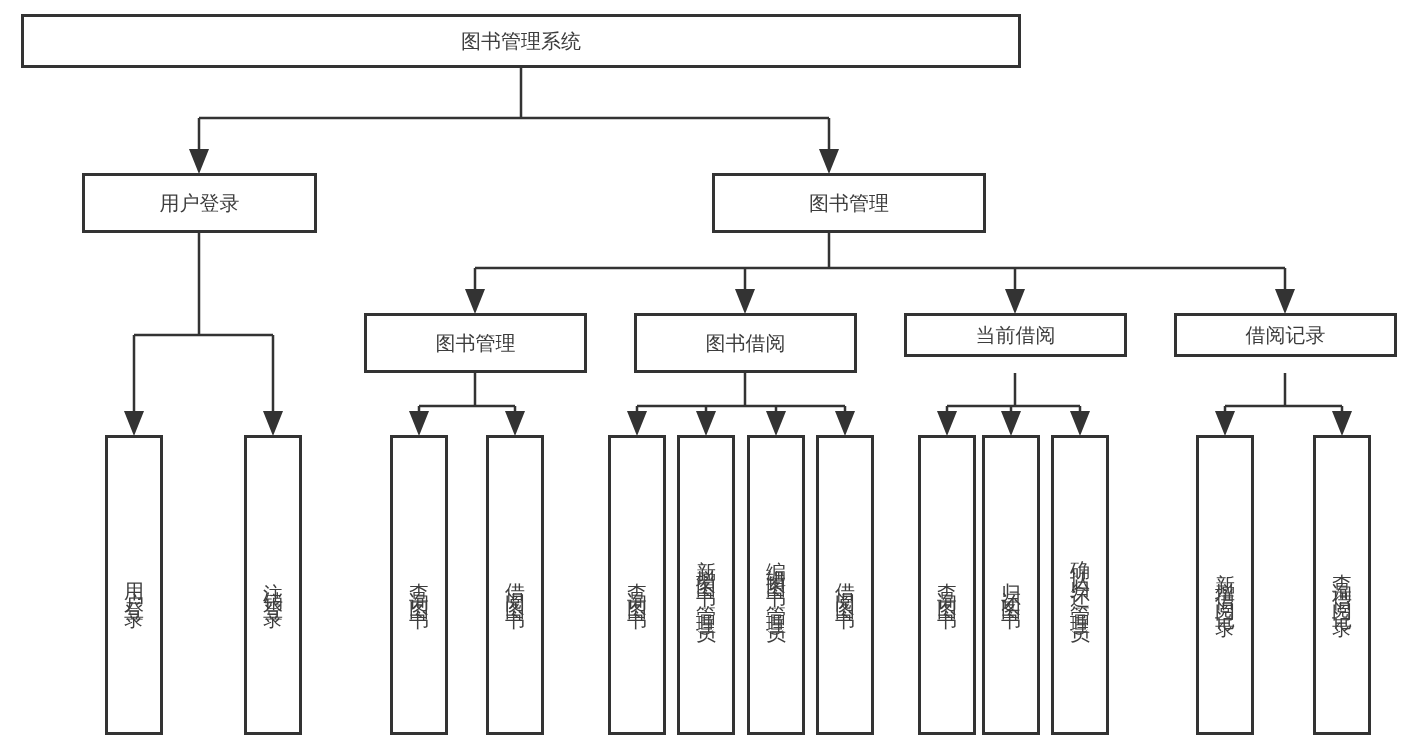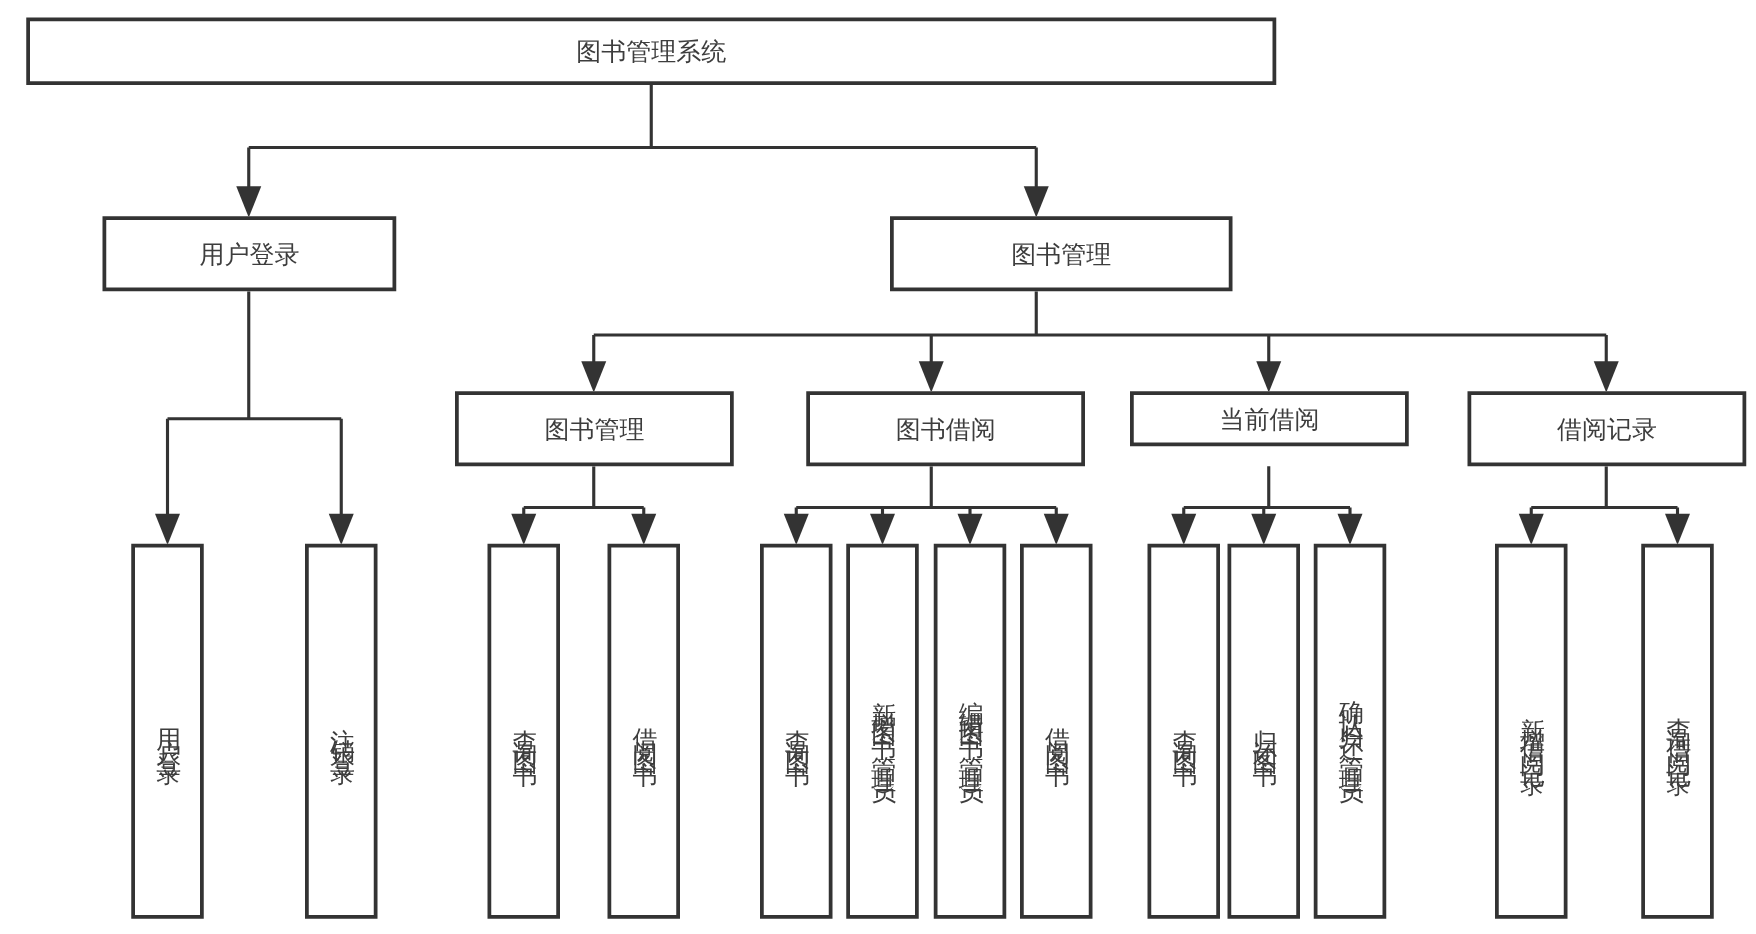--- a/index.html
+++ b/index.html
@@ -39,23 +39,23 @@
     text-orientation: mixed;
     letter-spacing: 9px;
     line-height: 1.05;
     white-space: nowrap;
   }
   
   .n-root   { left: 21px;   top: 14px;  width: 1000px; height: 54px; }
   .n-login  { left: 82px;   top: 173px; width: 235px;  height: 60px; }
   .n-mgmt   { left: 712px;  top: 173px; width: 274px;  height: 60px; }
   .n-nbr    { left: 364px;  top: 313px; width: 223px;  height: 60px; }
-  .n-bb     { left: 634px;  top: 313px; width: 223px;  height: 60px; margin-left: 11px; }
+  .n-bb     { left: 634px;  top: 313px; width: 223px;  height: 60px; }
   .n-cb     { left: 904px;  top: 313px; width: 223px;  height: 44px; }
-  .n-br     { left: 1174px; top: 313px; width: 223px;  height: 60px; }
+  .n-br     { left: 1174px; top: 313px; width: 223px;  height: 44px; }
   
   .leaf { top: 435px; width: 58px; height: 300px; }
   .l-g1a { left: 105px; }  .l-g1b { left: 244px; }
   .l-g2a { left: 390px; }  .l-g2b { left: 486px; }
   .l-g3a { left: 608px; }  .l-g3b { left: 677px; }  .l-g3c { left: 747px; }  .l-g3d { left: 816px; }
   .l-g4a { left: 918px; }  .l-g4b { left: 982px; }  .l-g4c { left: 1051px; }
   .l-g5a { left: 1196px; } .l-g5b { left: 1313px; }
   .watermark {
     position: absolute;
     right: 5px;

